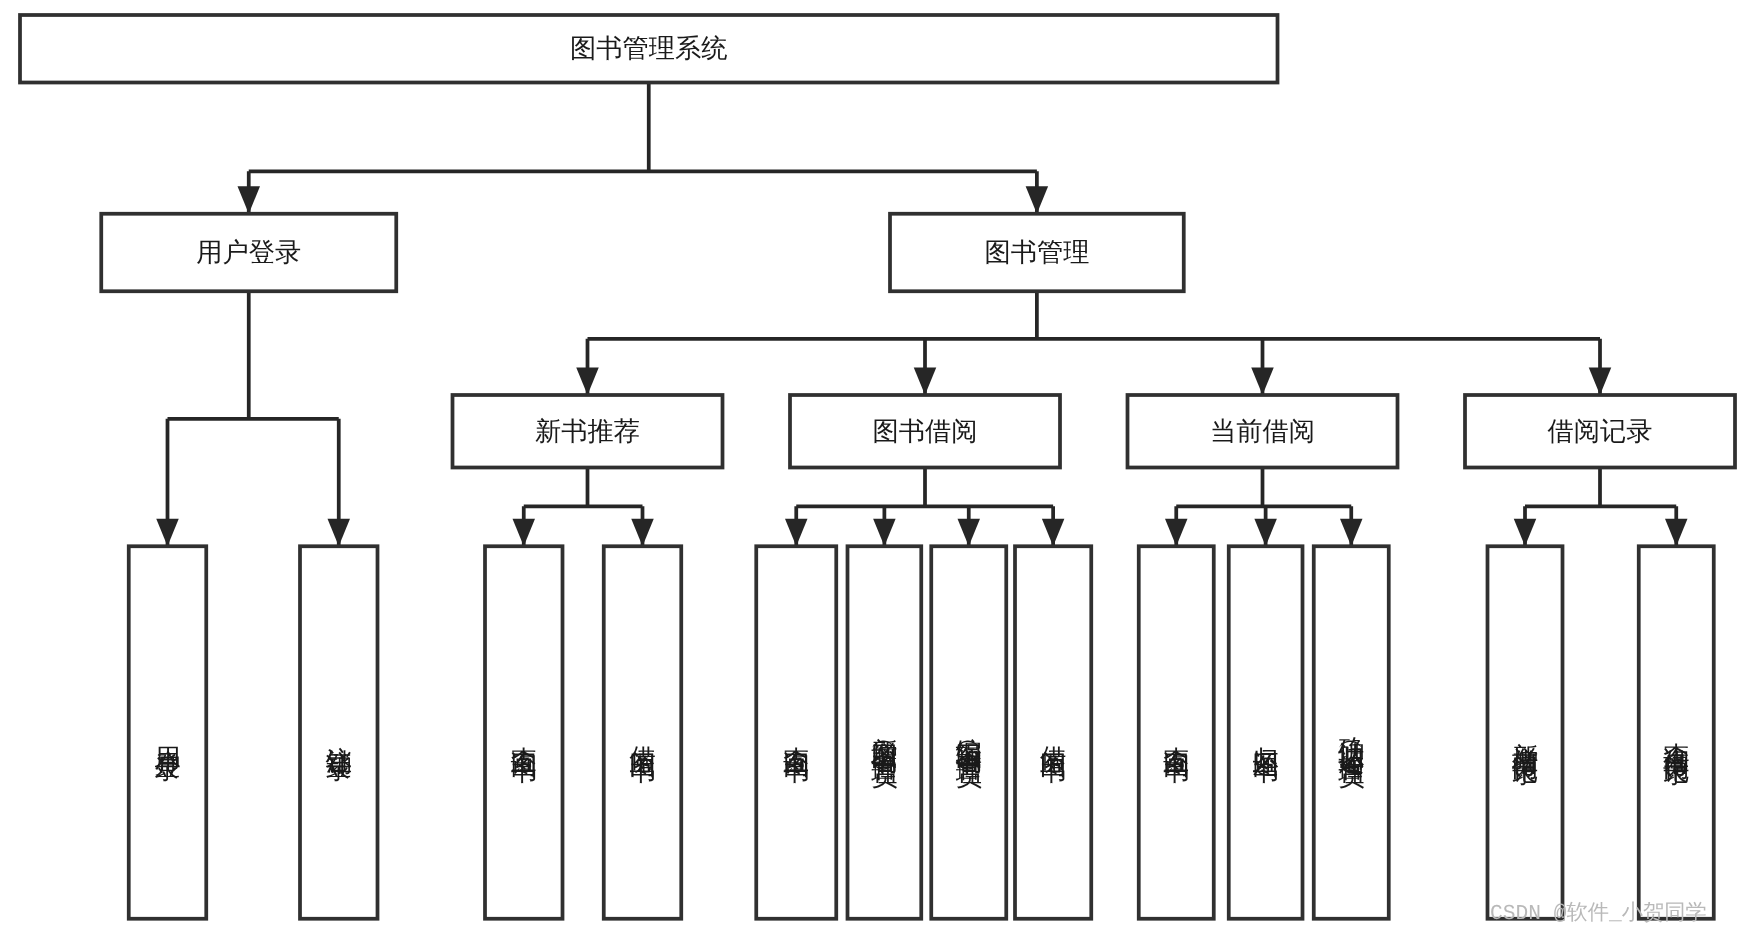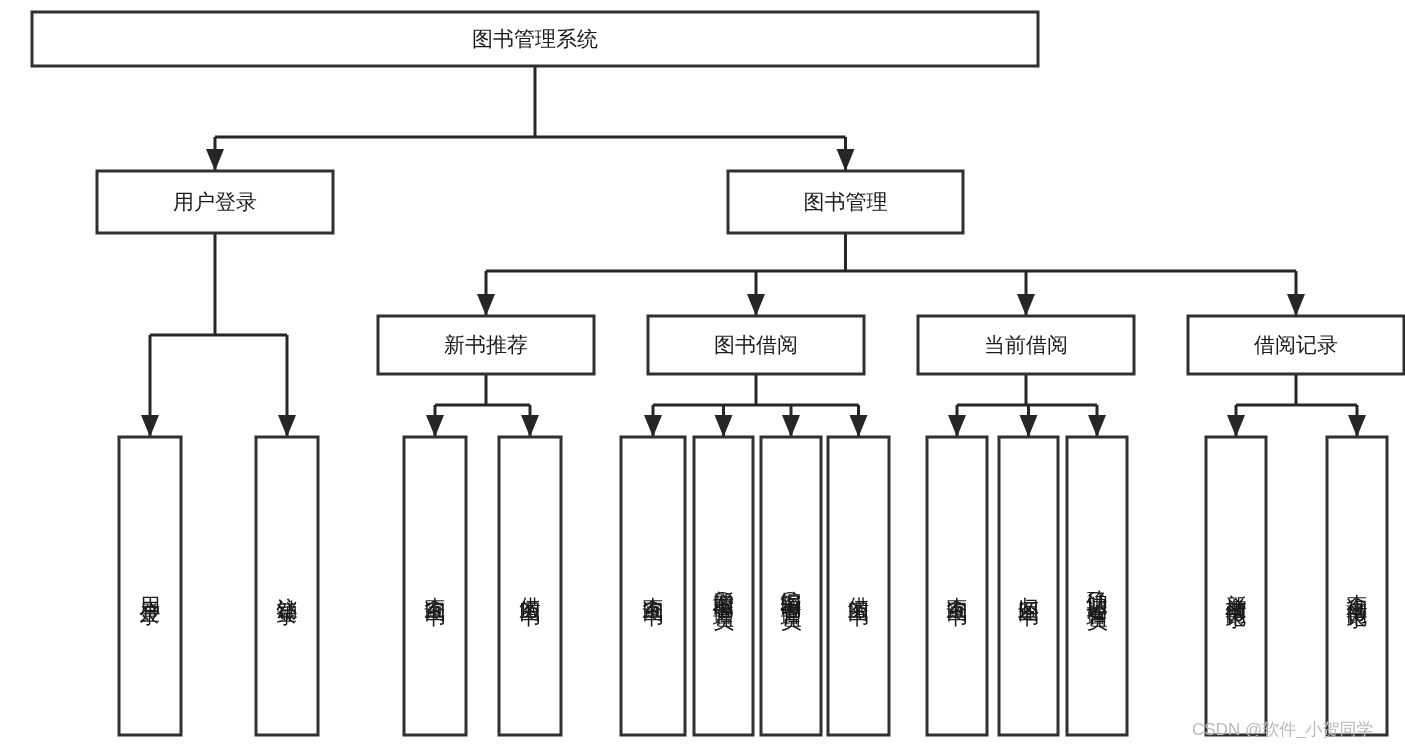--- a/index.html
+++ b/index.html
@@ -9,21 +9,21 @@
   }
   body {
     width: 1405px;
     height: 747px;
     position: relative;
     overflow: hidden;
     font-family: "DejaVu Sans", "Liberation Sans", sans-serif;
   }
   #diagram-root {
     position: absolute;
-    left: 16px;
+    left: 0;
     top: 0;
     width: 1334px;
     height: 747px;
   }
   .node-box {
     fill: #ffffff;
     stroke: #303030;
     stroke-width: 3;
   }
   .connector {
@@ -55,21 +55,21 @@
     text-orientation: upright;
     font-family: "DejaVu Sans", "Liberation Sans", sans-serif;
     font-size: 21px;
     line-height: 1.05;
     color: #1a1a1a;
     letter-spacing: 3px;
     white-space: nowrap;
   }
   .watermark {
     position: absolute;
-    font-family: Liberation Sans, sans-serif;
+    font-family: Liberation Mono, monospace;
     font-size: 17px;
     color: #b9b9b9;
     white-space: nowrap;
     pointer-events: none;
   }
 </style>
 </head>
 <body>
 
 <div id="diagram-root">

